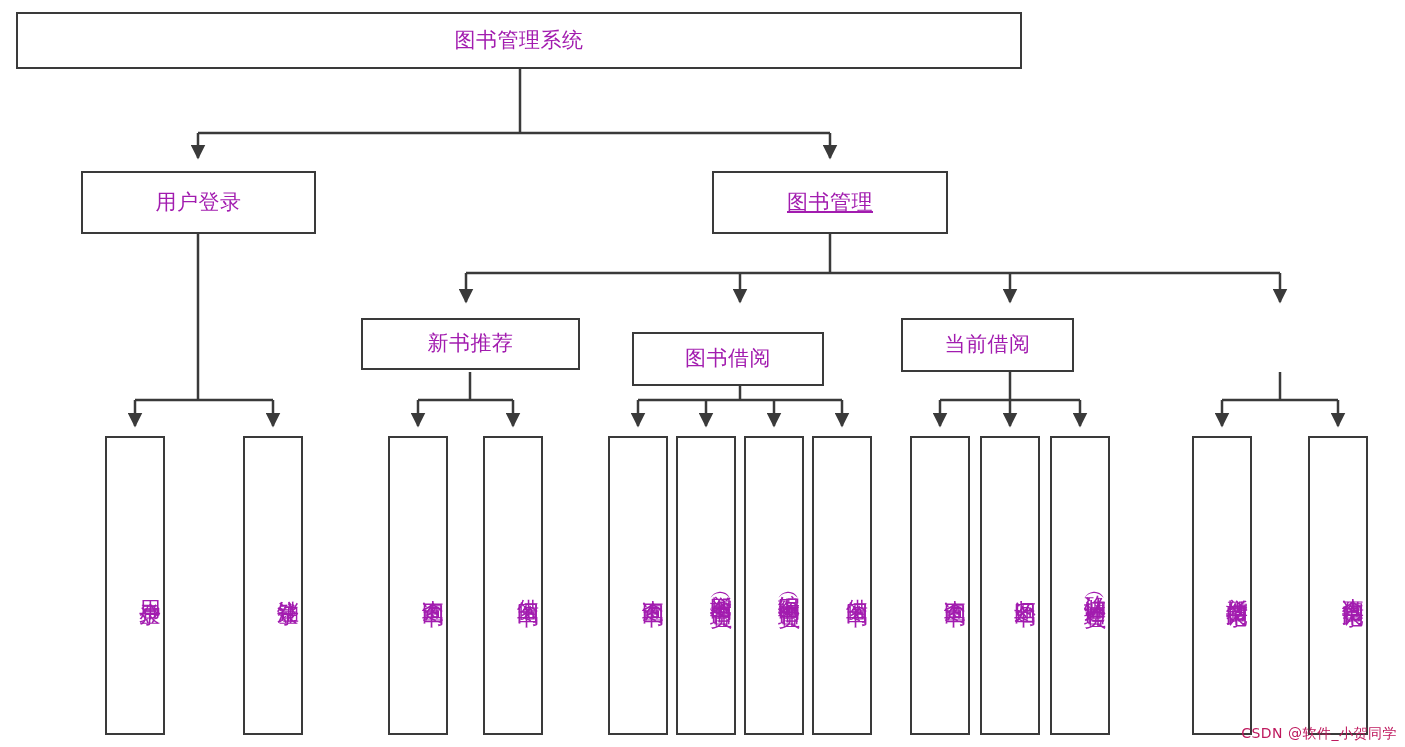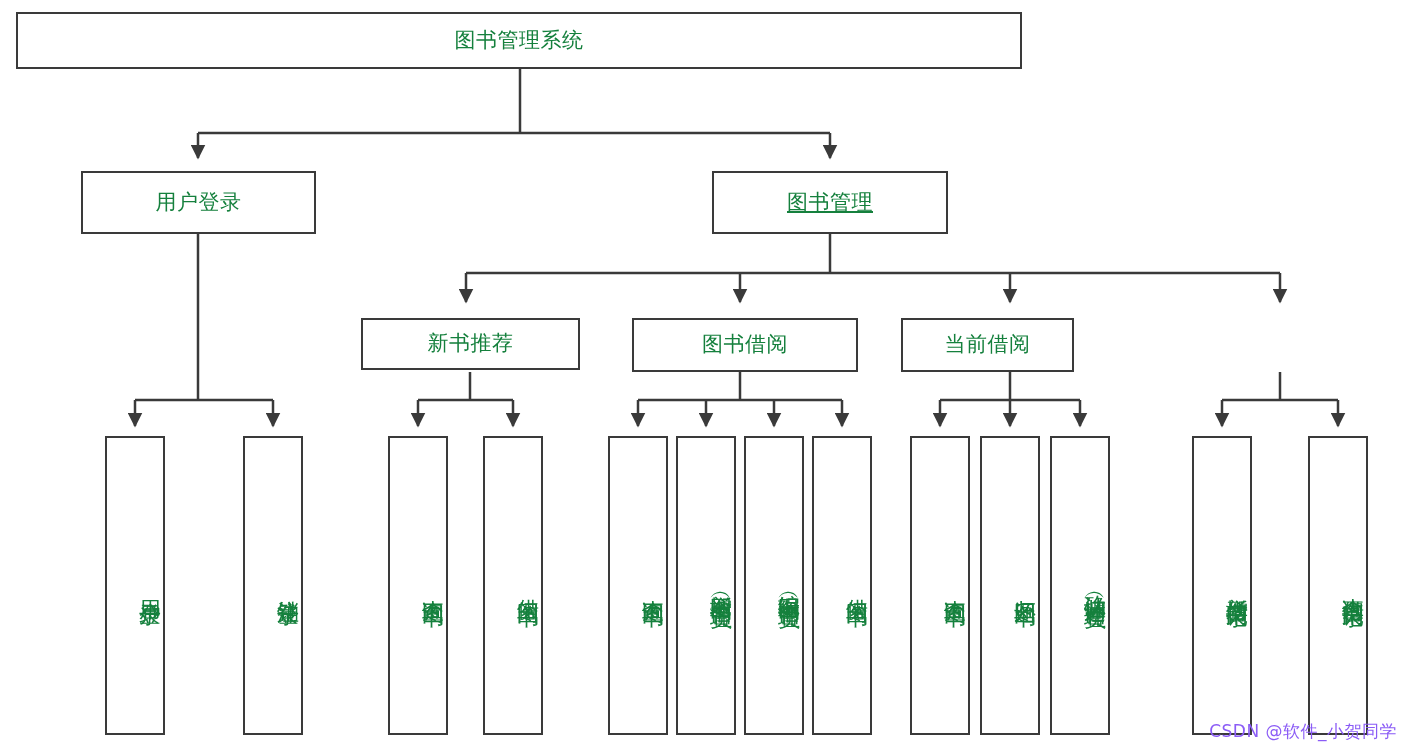--- a/index.html
+++ b/index.html
@@ -26,21 +26,21 @@
     pointer-events: none;
   }
   .node {
     position: absolute;
     box-sizing: border-box;
     background: #ffffff;
     border: 2px solid #3a3a3a;
     display: flex;
     align-items: center;
     justify-content: center;
-    color: #15803d;
+    color: #a21caf;
   }
   .node.h {
     font-size: 21px;
     letter-spacing: 0.5px;
     line-height: 1.1;
   }
   .node.v {
     writing-mode: vertical-rl;
     text-orientation: upright;
     font-size: 22px;
@@ -52,22 +52,22 @@
   }
   .node.v .vtext {
     writing-mode: vertical-rl;
     text-orientation: upright;
     white-space: nowrap;
   }
   .watermark {
     position: absolute;
     right: 8px;
     bottom: 4px;
-    font-size: 17px;
-    color: #8b5cf6;
+    font-size: 14px;
+    color: #be185d;
     white-space: nowrap;
     letter-spacing: 0.5px;
     margin-left: 13px;
   }
 </style>
 </head>
 <body>
 
 <div id="canvas">
 
@@ -120,21 +120,21 @@
       <path d="M 1338 400 L 1338 426" marker-end="url(#arrow)"></path>
     </g>
   </svg>
 
   <div class="node h" style="left:16px; top:12px; width:1006px; height:57px;">图书管理系统</div>
 
   <div class="node h" style="left:81px; top:171px; width:235px; height:63px;">用户登录</div>
   <div class="node h" style="left:712px; top:171px; width:236px; height:63px;text-decoration:underline;">图书管理</div>
 
   <div class="node h" style="left:361px; top:318px; width:219px; height:52px;">新书推荐</div>
-  <div class="node h" style="left:632px; top:318px; width:226px; height:54px;">图书借阅</div>
+  <div class="node h" style="left:632px; top:332px; width:192px; height:54px;">图书借阅</div>
   <div class="node h" style="left:901px; top:318px; width:173px; height:54px;">当前借阅</div>
 
   <div class="node v" style="left:105px; top:436px; width:60px; height:299px;">
     <span class="vtext">用户登录</span>
   </div>
   <div class="node v" style="left:243px; top:436px; width:60px; height:299px;">
     <span class="vtext">注销登录</span>
   </div>
 
   <div class="node v" style="left:388px; top:436px; width:60px; height:299px;">

